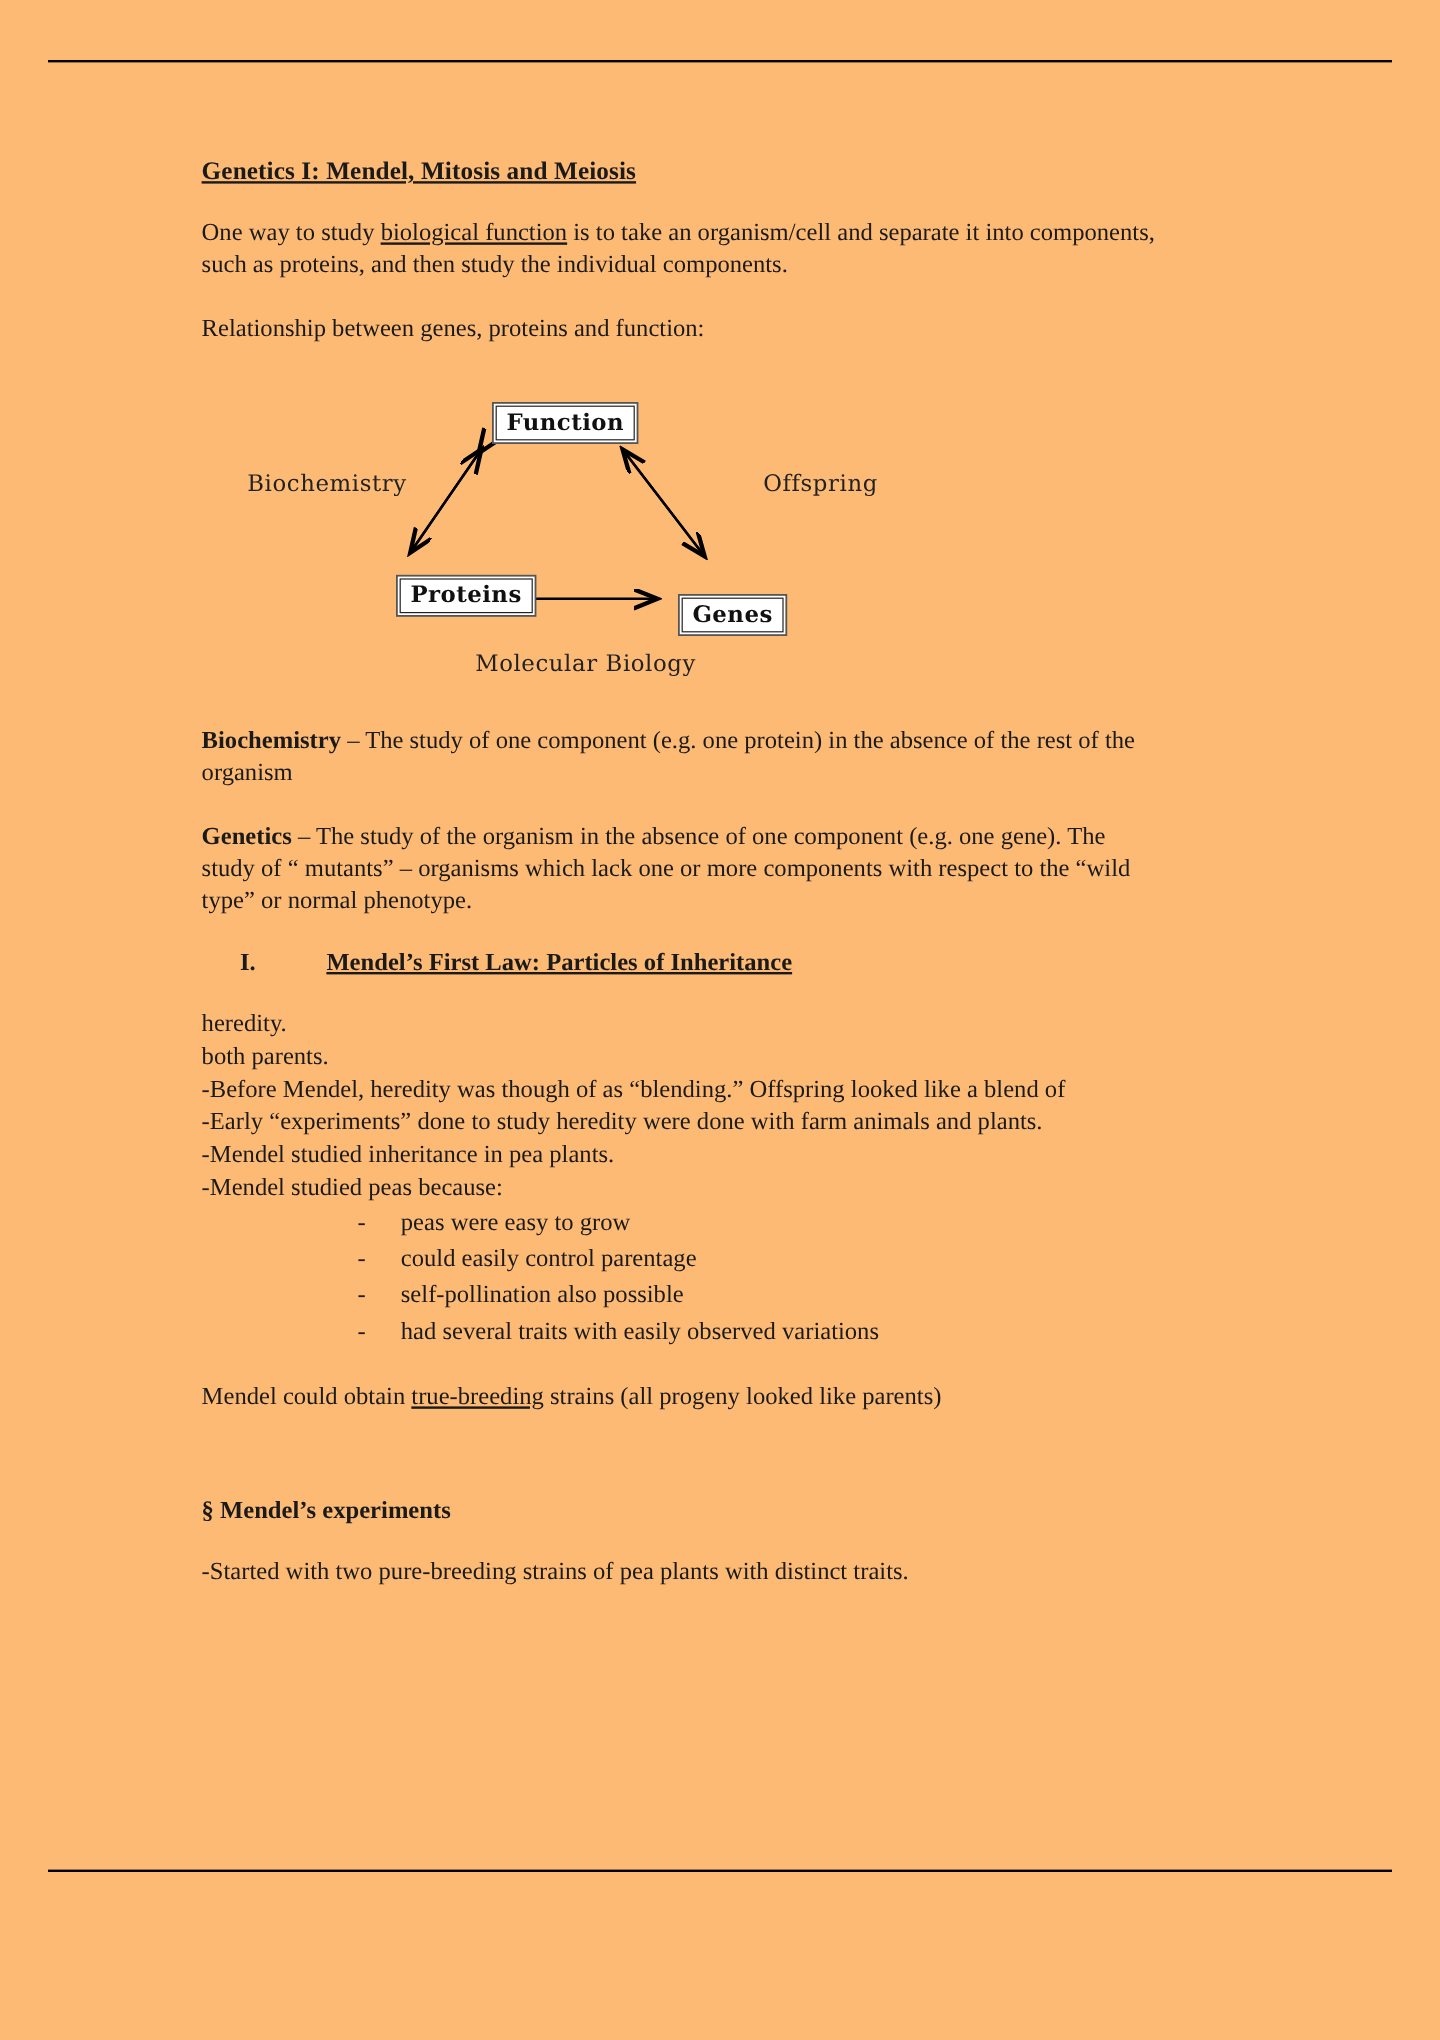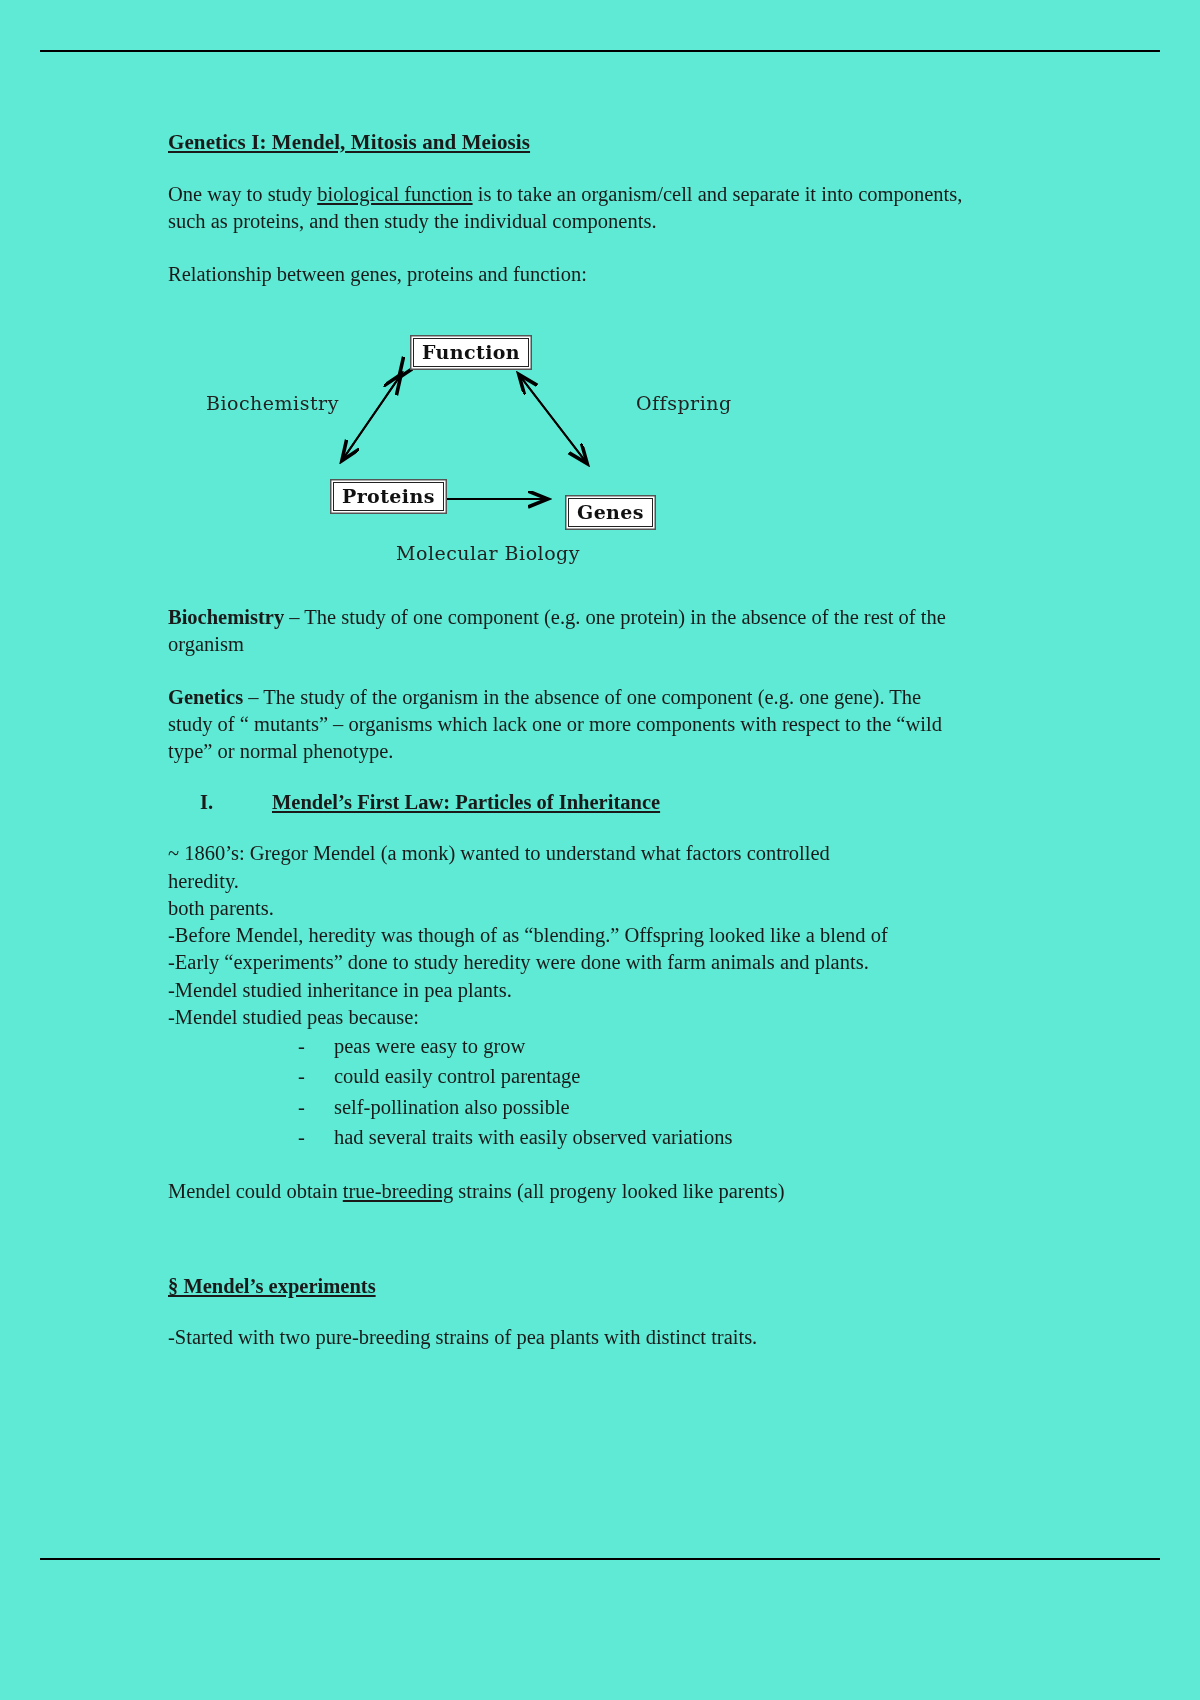--- a/index.html
+++ b/index.html
@@ -4,21 +4,21 @@
 <style>
   html, body {
     margin: 0;
     padding: 0;
     background: #ffffff;
   }
   .page {
     position: relative;
     width: 1200px;
     height: 1700px;
-    background: #5eead4;
+    background: #fdba74;
     font-family: "Liberation Serif", "DejaVu Serif", serif;
     color: #1a1a1a;
     overflow: hidden;
   }
   .rule-top {
     position: absolute;
     left: 40px;
     right: 40px;
     top: 50px;
     border-top: 2px solid #000;
@@ -124,21 +124,20 @@
   }
   ul.sub li .dash {
     width: 36px;
     flex: none;
   }
   .gap-24 { height: 24px; }
   .gap-40 { height: 44px; }
   .sub-head {
     font-weight: bold;
     font-size: 20.5px;
-    text-decoration: underline;
     margin: 0 0 26px 0;
   }
 </style>
 </head>
 <body>
 
 <div class="page">
 
   <div class="rule-top"></div>
   <div class="rule-bottom"></div>
@@ -180,21 +179,20 @@
     <p class="para"><span class="b">Biochemistry</span><span> – The study of one component (e.g. one protein) in the absence of the rest of the organism</span></p>
 
     <p class="para"><span class="b">Genetics</span><span> – The study of the organism in the absence of one component (e.g. one gene). The study of “ mutants” – organisms which lack one or more components with respect to the “wild type” or normal phenotype.</span></p>
 
     <div class="sec-head">
       <span class="sec-num">I.</span>
       <span class="sec-title">Mendel’s First Law:  Particles of Inheritance</span>
     </div>
 
     <div class="lines">
-      <div class="ln">~ 1860’s: Gregor Mendel (a monk) wanted to understand what factors controlled</div>
       <div class="ln">heredity.</div>
       <div class="ln">both parents.</div>
       <div class="ln">-Before Mendel, heredity was though of as “blending.”  Offspring looked like a blend of</div>
       <div class="ln">-Early “experiments” done to study heredity were done with farm animals and plants.</div>
       <div class="ln">-Mendel studied inheritance in pea plants.</div>
       <div class="ln">-Mendel studied peas because:</div>
     </div>
 
     <ul class="sub">
       <li>

